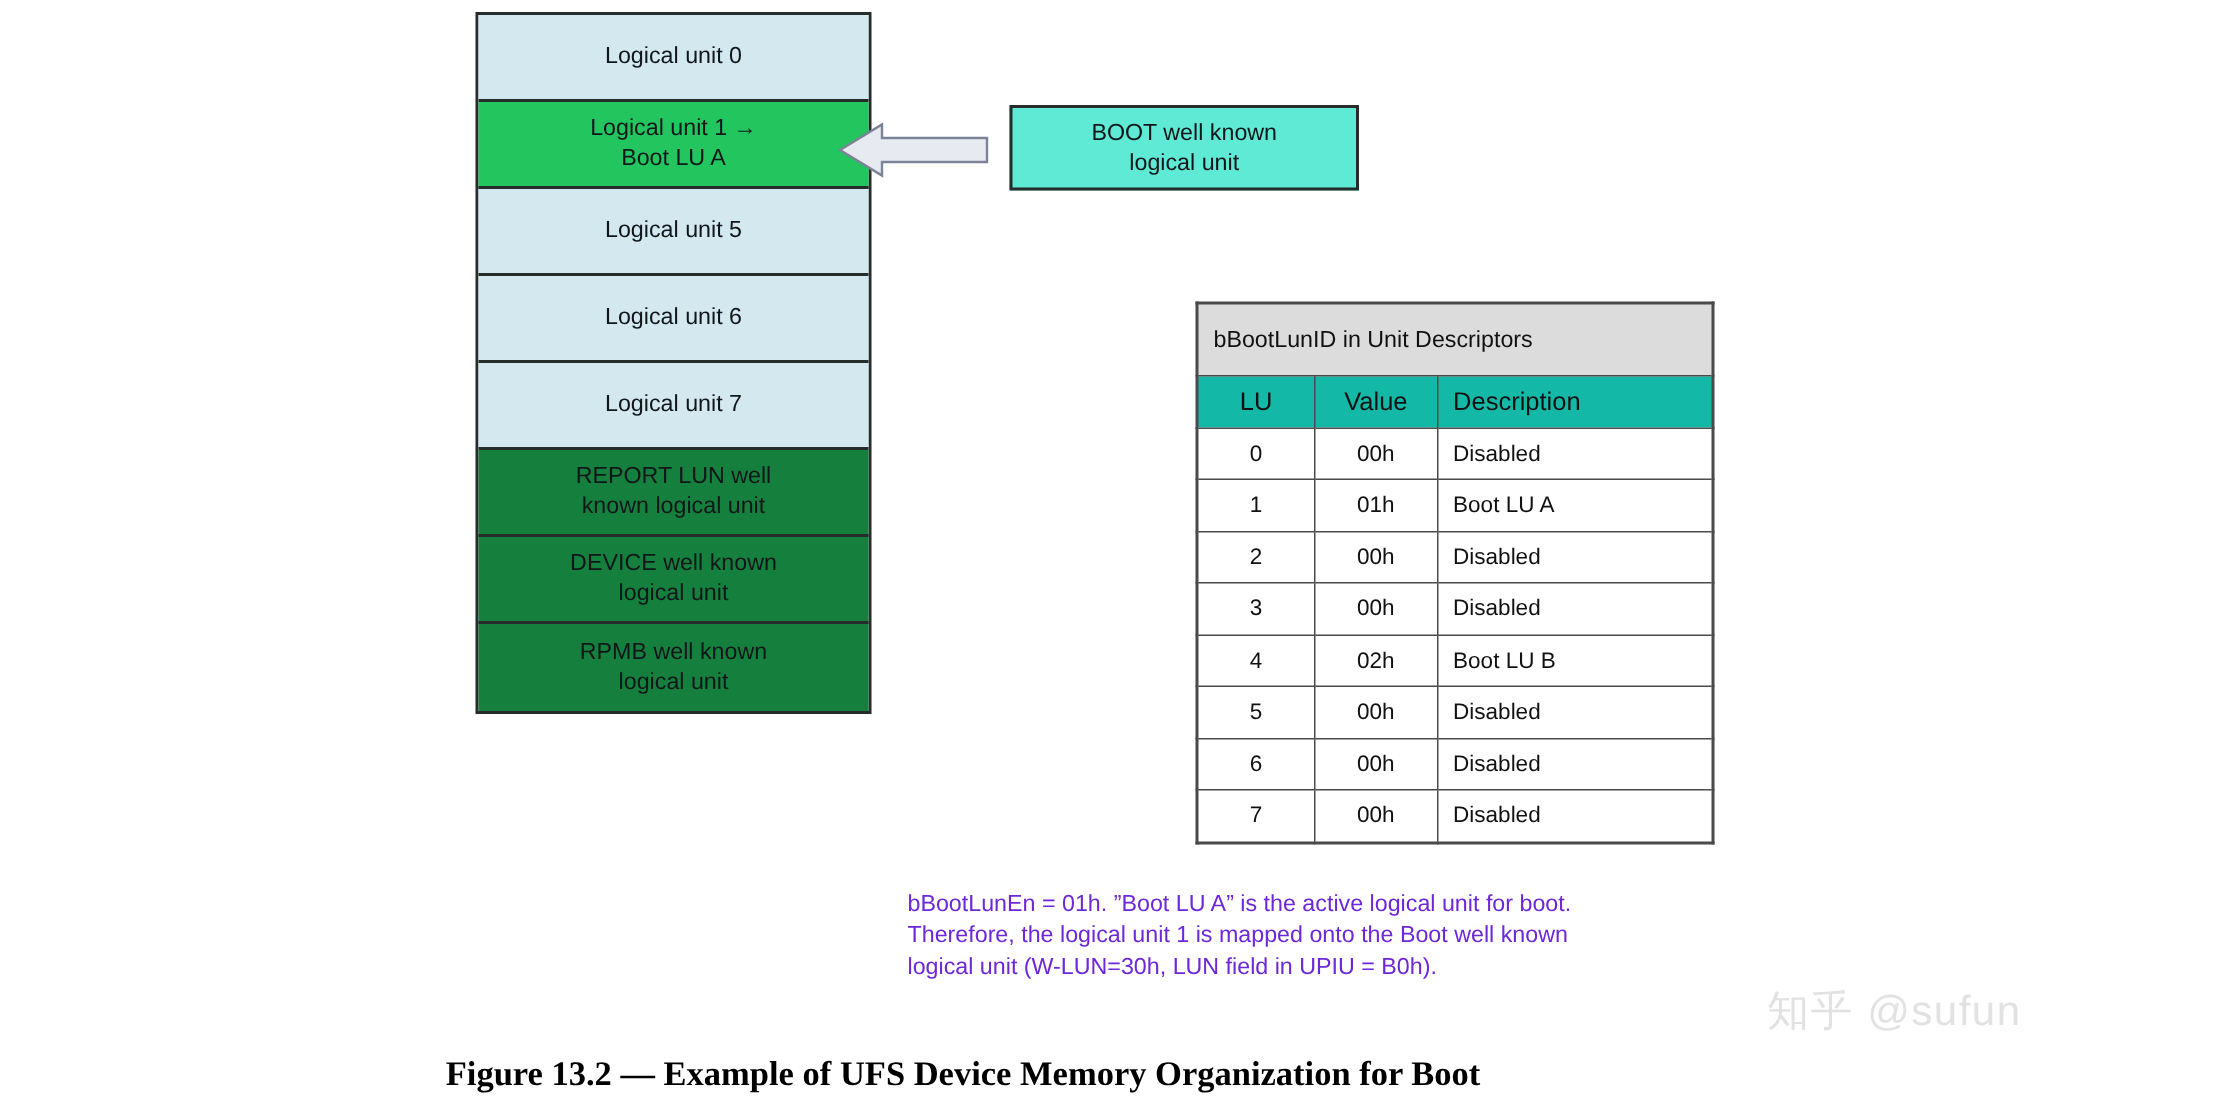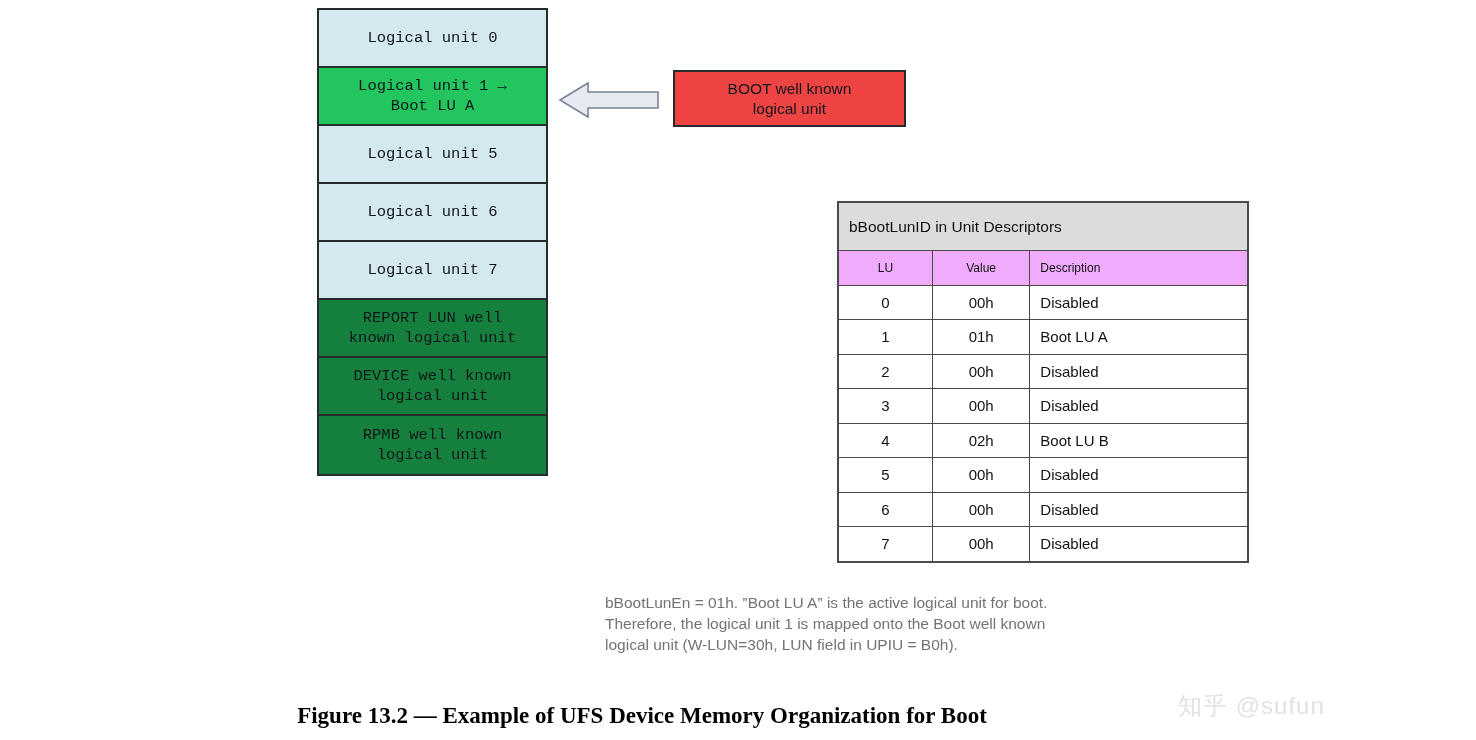--- a/index.html
+++ b/index.html
@@ -14,24 +14,23 @@
     overflow: hidden;
     font-family: "Liberation Sans", sans-serif;
     color: #000000;
   }
 
   
   #lu-column {
     position: absolute;
     left: 317px;
     top: 8px;
-    width: 231px;
+    width: 264px;
     border: 2px solid #262b2b;
     box-sizing: border-box;
-    font-family: Liberation Mono, monospace;
   }
   .lu-block {
     border-bottom: 2px solid #262b2b;
     box-sizing: border-box;
     display: flex;
     align-items: center;
     justify-content: center;
     text-align: center;
     font-size: 15.5px;
     line-height: 20px;
@@ -55,101 +54,100 @@
     height: 40px;
   }
 
   
   #boot-callout {
     position: absolute;
     left: 673px;
     top: 70px;
     width: 233px;
     height: 57px;
-    background: #ef4444;
+    background: #5eead4;
     border: 2px solid #262b2b;
     box-sizing: border-box;
     display: flex;
     align-items: center;
     justify-content: center;
     text-align: center;
     font-size: 15.5px;
     line-height: 20px;
     white-space: pre-line;
     color: #10161a;
   }
 
   
   #bootlun-table {
     position: absolute;
     left: 797px;
     top: 201px;
-    width: 412px;
+    width: 346px;
     border-collapse: collapse;
     border: 2px solid #4a4a4a;
     box-sizing: border-box;
     background: #ffffff;
     font-size: 15px;
-    margin-left: 40px;
   }
   #bootlun-table td, #bootlun-table th {
     border: 1px solid #4a4a4a;
     padding: 0;
     height: 33.5px;
     font-weight: normal;
     color: #111111;
   }
   .tbl-title {
     background: #dcdcdc;
     text-align: left;
     padding-left: 10px !important;
     font-size: 15.5px;
     height: 47px !important;
   }
   .tbl-head {
-    background: #f0abfc;
-    text-align: center;
-    font-size: 12px;
+    background: #14b8a6;
+    text-align: center;
+    font-size: 17px;
   }
   .tbl-head.desc { text-align: left; padding-left: 10px !important; }
   .col-lu    { width: 81px;  text-align: center; }
   .col-value { width: 84px;  text-align: center; }
   .col-desc  { width: 179px; text-align: left; padding-left: 10px !important; }
 
   
   #explanation {
     position: absolute;
     left: 605px;
     top: 592px;
     width: 580px;
     font-size: 15.5px;
     line-height: 21px;
-    color: #737373;
+    color: #6d28d9;
     white-space: pre-line;
   }
 
   
   #figure-caption {
     position: absolute;
     left: 0;
     top: 703px;
     width: 1284px;
     text-align: center;
     font-family: "Liberation Serif", serif;
     font-weight: bold;
     font-size: 23px;
     color: #000000;
   }
 
   
   #watermark {
     position: absolute;
     left: 1178px;
-    top: 690px;
-    font-size: 24px;
+    top: 655px;
+    font-size: 28px;
     color: #e2e2e2;
     letter-spacing: 1px;
     user-select: none;
     white-space: nowrap;
   }
 </style>
 </head>
 <body>
 
 <div id="lu-column">

